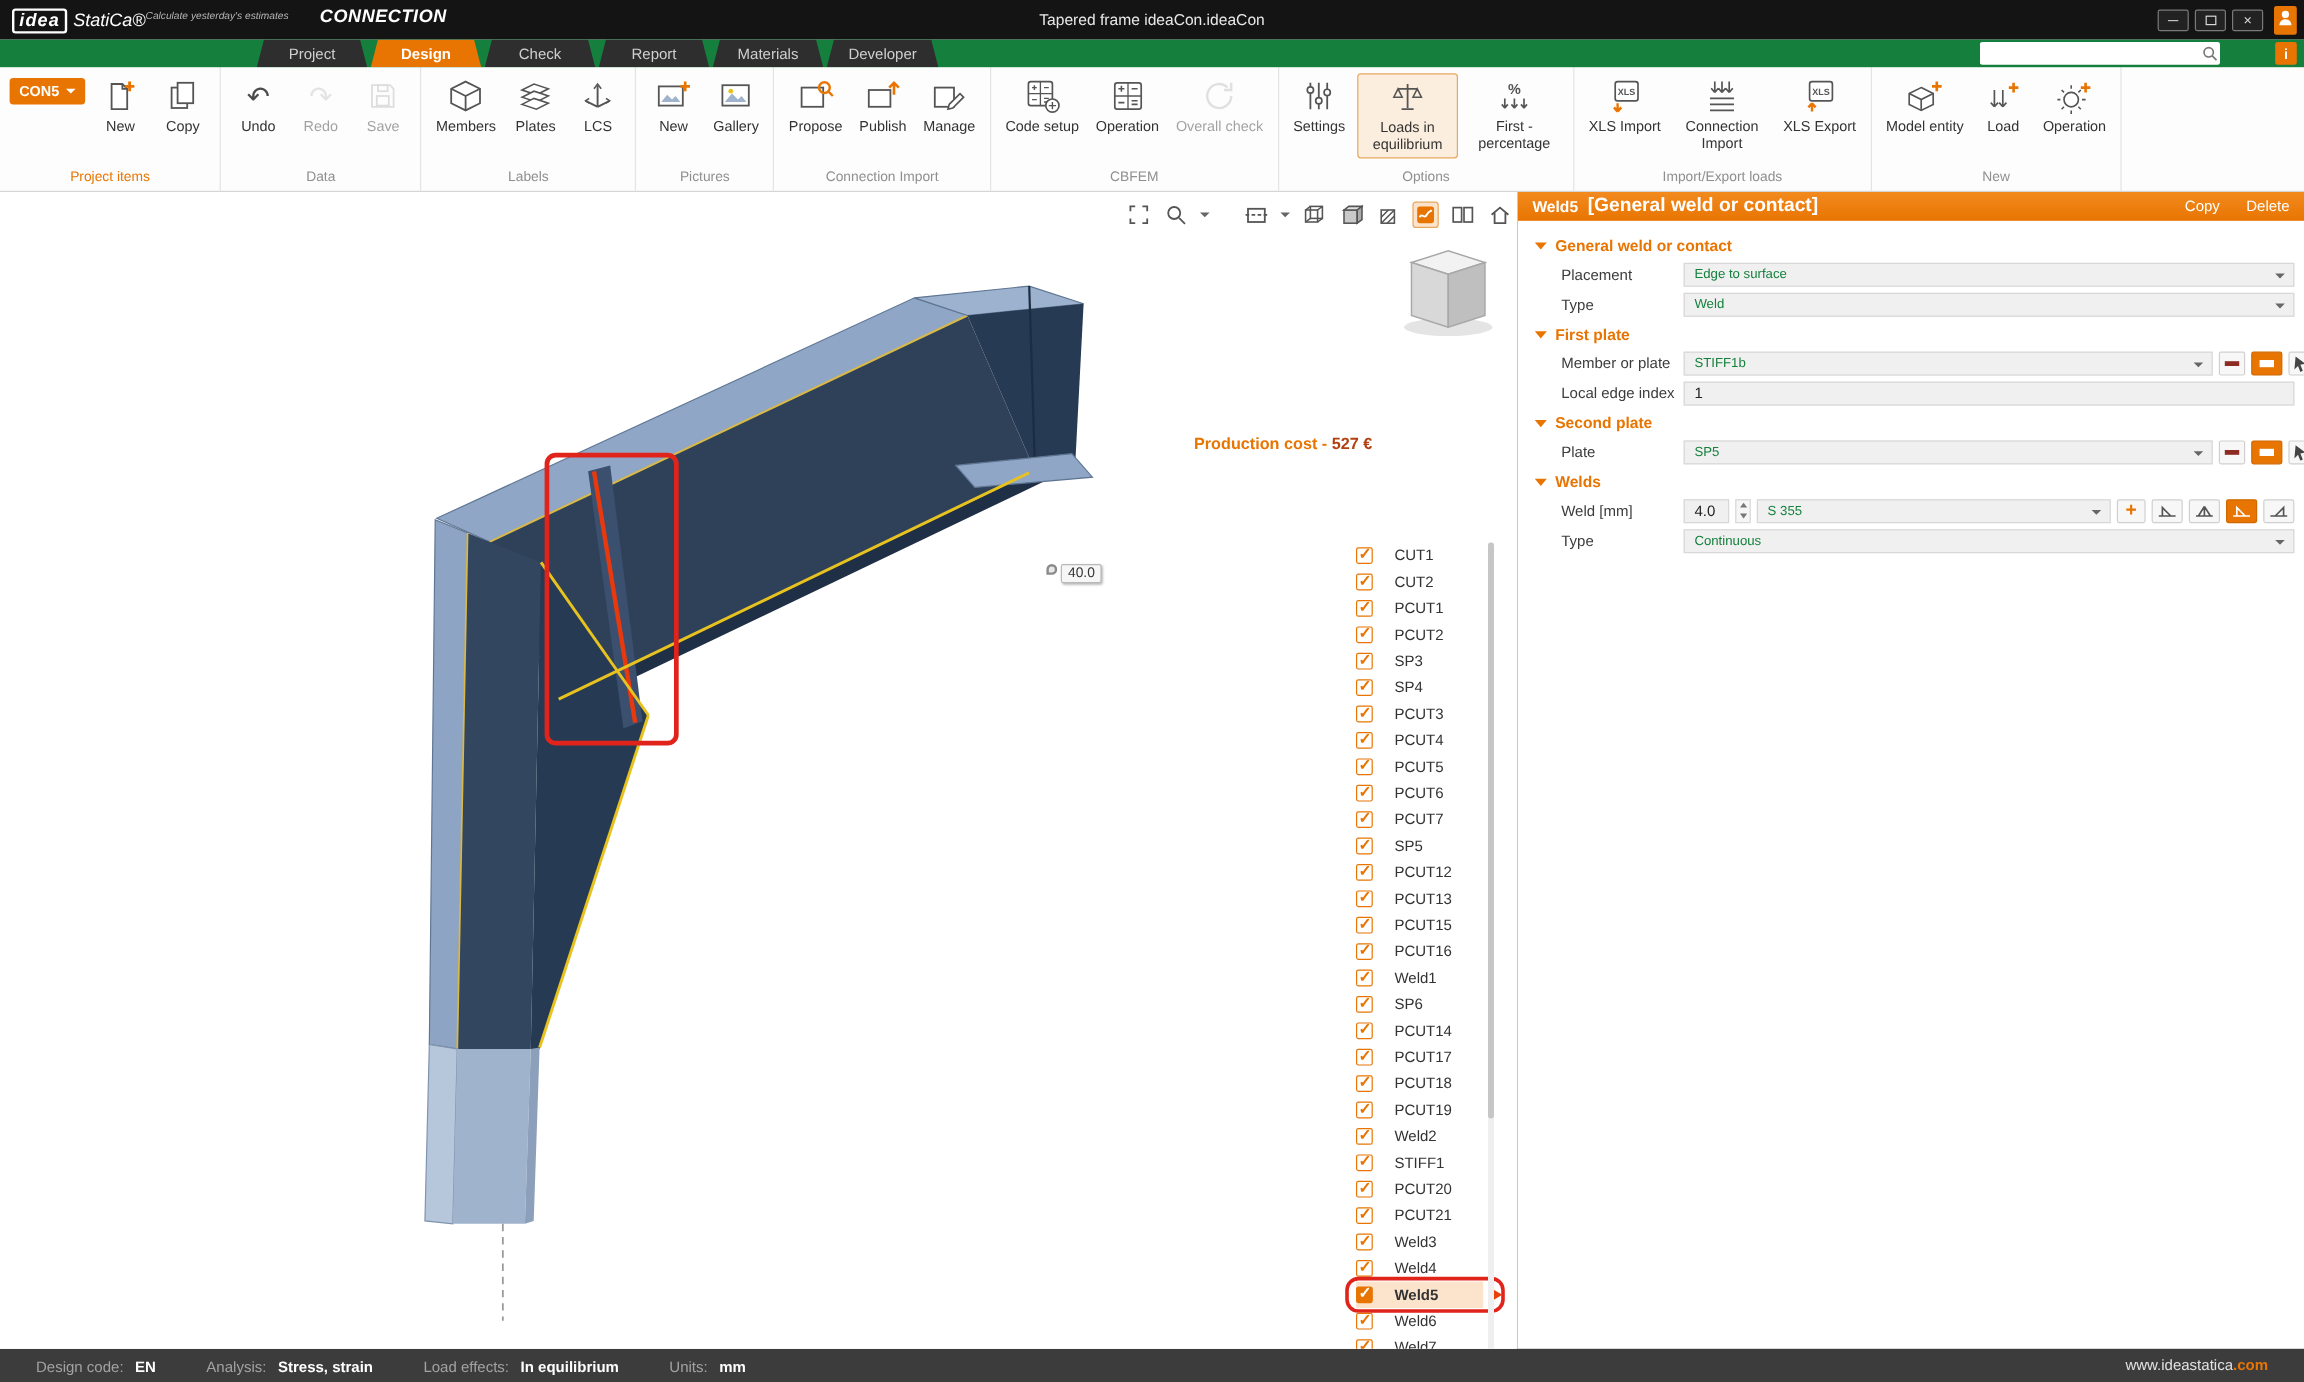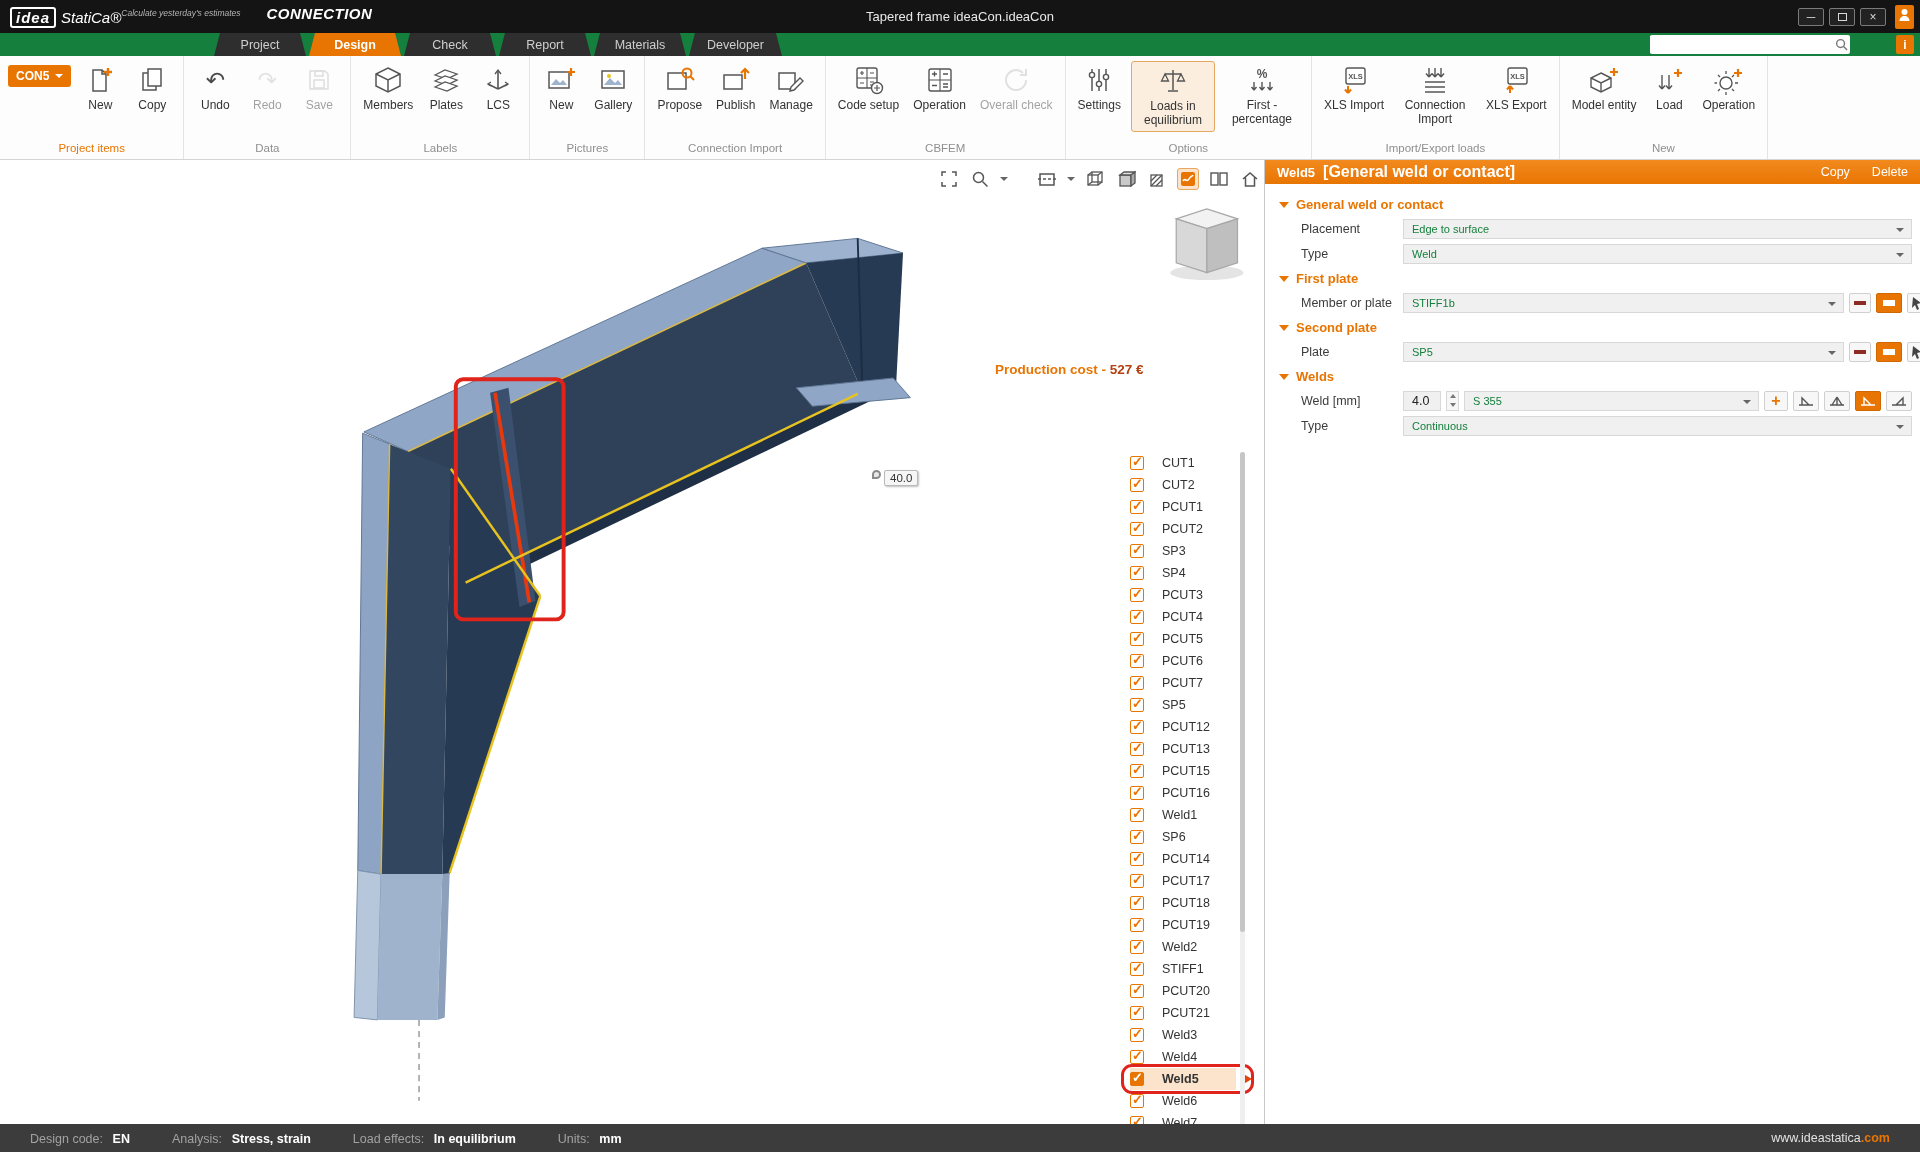--- a/index.html
+++ b/index.html
@@ -809,20 +809,26 @@
                   <rect x="2" y="4" width="12" height="6" fill="#fff"></rect>
                 </svg>
               </span>
             <span class="icon-btn w18">
                 <svg viewBox="0 0 16 14">
                   <path d="M4 1l8 6-4 1 2 5-2 1-2-5-3 3z" fill="#444"></path>
                 </svg>
               </span>
           </span>
         </div>
+        <div class="prow">
+          <span class="plabel">Local edge index</span>
+          <span class="pctrl">
+              <span class="ti">1</span>
+            </span>
+        </div>
 
         <div class="psec">
           <span class="psec-tri"></span>
           <span class="psec-title">Second plate</span>
         </div>
         <div class="prow">
           <span class="plabel">Plate</span>
           <span class="pctrl">
             <span class="dd fixed" style="width:441px">SP5</span>
             <span class="icon-btn w22">

